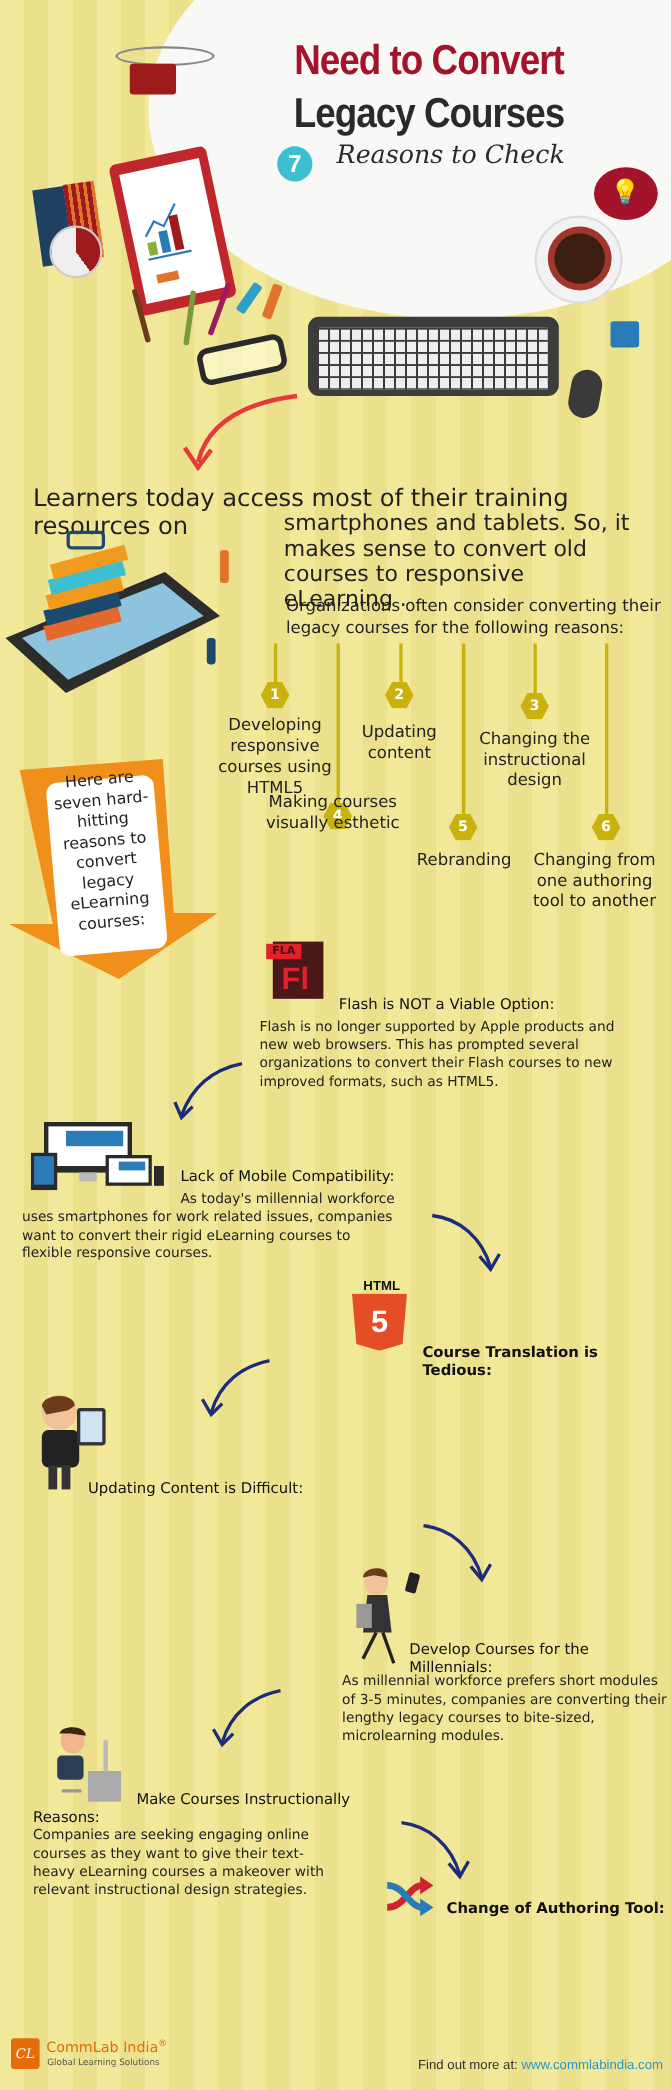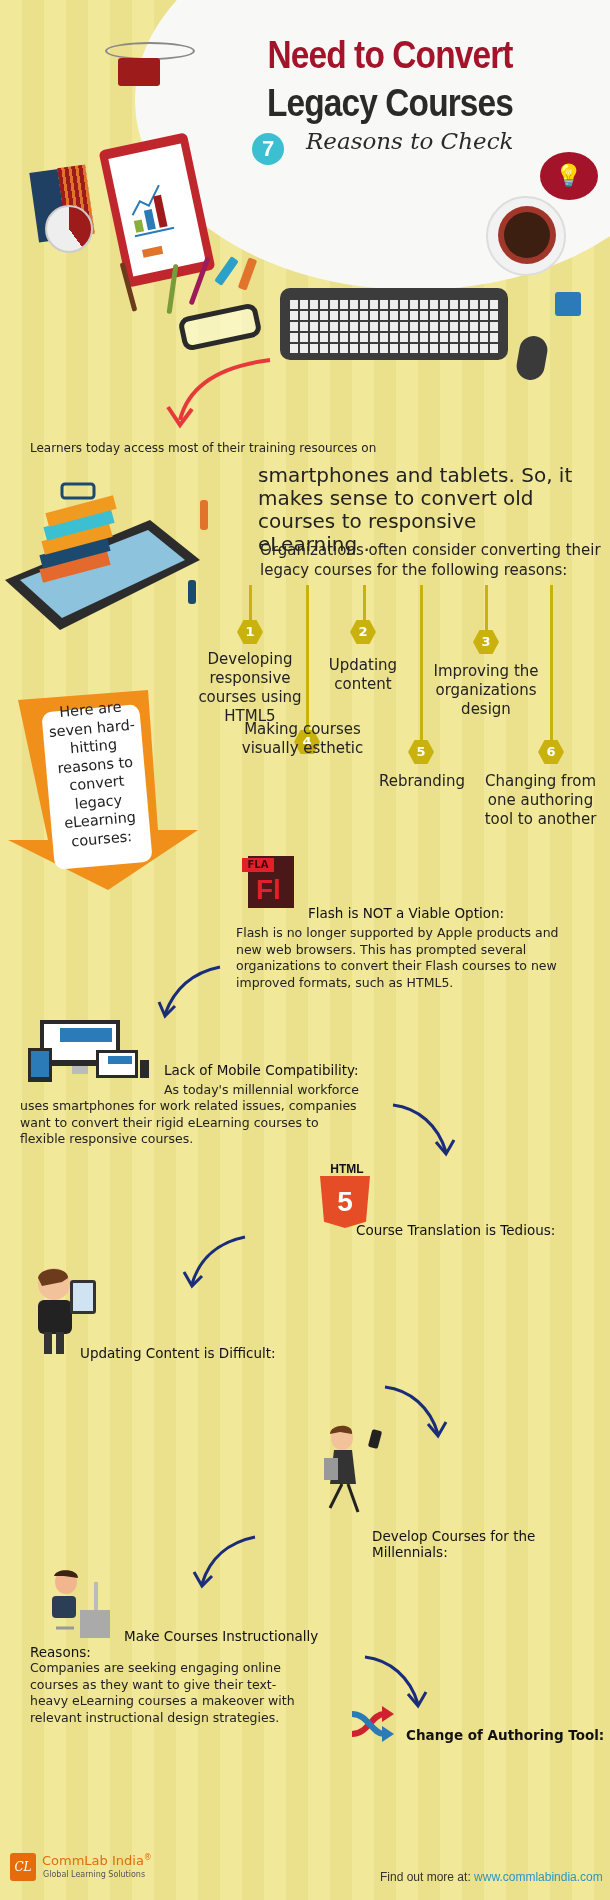--- a/index.html
+++ b/index.html
@@ -33,21 +33,21 @@
     background-size: 10px 11px; background-color: #eee; }
   .glasses { left: 180px; top: 310px; width: 80px; height: 34px; border: 5px solid #2a2a2a; border-radius: 10px; transform: rotate(-12deg); background: rgba(255,255,220,0.6); }
   .coffee-saucer { left: 486px; top: 196px; width: 80px; height: 80px; border-radius: 50%; background: #f2f2f2; border: 2px solid #ddd; }
   .coffee-cup { left: 498px; top: 206px; width: 58px; height: 58px; border-radius: 50%; background: #a1362a; }
   .coffee-liquid { left: 504px; top: 212px; width: 46px; height: 46px; border-radius: 50%; background: #3d1f12; }
   .bulb-bubble { left: 540px; top: 152px; width: 58px; height: 48px; border-radius: 50%; background: #a3142a; color: #fff; text-align: center; line-height: 48px; font-size: 22px; }
   .mouse { left: 518px; top: 336px; width: 28px; height: 44px; border-radius: 14px; background: #3a3a3a; transform: rotate(10deg); }
   .usb { left: 555px; top: 292px; width: 26px; height: 24px; background: #2b7bb9; border-radius: 3px; }
   .red-arrow { left: 150px; top: 355px; width: 140px; height: 80px; }
 
-  .intro-line1 { left: 30px; top: 441px; font-size: 12px; color: #222; }
+  .intro-line1 { left: 30px; top: 441px; font-size: 22px; color: #222; }
   .intro-rest { left: 246px; top: 464px; width: 320px; font-size: 20px; line-height: 23px; color: #222; margin-left: 12px; }
   .orgs-text { left: 260px; top: 540px; width: 360px; font-size: 15px; line-height: 20px; color: #222; }
 
   .phone-illus { left: 0px; top: 480px; width: 200px; height: 150px; }
 
   .reason-line { position: absolute; width: 3px; background: #c9b20e; }
   .hex { position: absolute; width: 26px; height: 24px; background: #c9b20e; color: #fff; font-weight: bold; font-size: 13px; text-align: center; line-height: 24px;
     clip-path: polygon(25% 0, 75% 0, 100% 50%, 75% 100%, 25% 100%, 0 50%); }
   .reason-label { position: absolute; text-align: center; font-size: 15px; line-height: 19px; color: #222; }
 
@@ -144,21 +144,21 @@
   <div class="reason-line" style="left:485px;top:585px;height:58px;"></div>
   <div class="reason-line" style="left:550px;top:585px;height:160px;"></div>
 
   <div class="hex" style="left:237px;top:620px;">1</div>
   <div class="reason-label" style="left:195px;top:650px;width:110px;">Developing responsive courses using HTML5</div>
 
   <div class="hex" style="left:350px;top:620px;">2</div>
   <div class="reason-label" style="left:318px;top:656px;width:90px;">Updating content</div>
 
   <div class="hex" style="left:473px;top:630px;">3</div>
-  <div class="reason-label" style="left:430px;top:662px;width:112px;">Improving the organizations design</div>
+  <div class="reason-label" style="left:430px;top:662px;width:112px;">Changing the instructional design</div>
 
   <div class="hex" style="left:294px;top:730px;">4</div>
   <div class="reason-label" style="left:240px;top:720px;width:125px;">Making courses visually esthetic</div>
 
   <div class="hex" style="left:408px;top:740px;">5</div>
   <div class="reason-label" style="left:372px;top:772px;width:100px;">Rebranding</div>
 
   <div class="hex" style="left:538px;top:740px;">6</div>
   <div class="reason-label" style="left:478px;top:772px;width:125px;">Changing from one authoring tool to another</div>
 
@@ -193,21 +193,21 @@
   <div class="sec-title" style="left:164px;top:1062px;">Lack of Mobile Compatibility:</div>
   <div class="sec-body" style="left:164px;top:1082px;width:200px;">As today's millennial workforce</div>
   <div class="sec-body" style="left:20px;top:1098px;width:345px;">uses smartphones for work related issues,  companies want to convert their rigid eLearning courses to flexible responsive courses.</div>
   <svg class="blue-arrow" style="left:388px;top:1100px;" width="70" height="60" viewBox="0 0 70 60">
     <path d="M5 5 C 30 8, 50 25, 58 52" fill="none" stroke="#1a2c7a" stroke-width="3"></path>
     <polyline points="48,42 58,54 66,40" fill="none" stroke="#1a2c7a" stroke-width="3"></polyline>
   </svg>
 
   <div class="abs html5-label">HTML</div>
   <div class="abs html5-shield">5</div>
-  <div class="sec-title" style="left:356px;top:1222px;">Course Translation is Tedious:</div>
+  <div class="sec-title" style="left:384px;top:1222px;font-weight:bold;">Course Translation is Tedious:</div>
   <svg class="blue-arrow" style="left:180px;top:1232px;" width="70" height="60" viewBox="0 0 70 60">
     <path d="M65 5 C 40 10, 20 25, 12 52" fill="none" stroke="#1a2c7a" stroke-width="3"></path>
     <polyline points="4,40 12,54 22,44" fill="none" stroke="#1a2c7a" stroke-width="3"></polyline>
   </svg>
 
   <svg class="person" style="left:32px;top:1266px;" width="70" height="92" viewBox="0 0 70 92">
     <ellipse cx="22" cy="18" rx="16" ry="16" fill="#f2c29a"></ellipse>
     <path d="M6 12 C 8 0, 36 0, 36 12 L 30 16 L 10 20 Z" fill="#6b3b1b"></path>
     <rect x="6" y="34" width="34" height="34" rx="6" fill="#222"></rect>
     <rect x="12" y="66" width="8" height="22" fill="#333"></rect>
@@ -223,21 +223,22 @@
 
   <svg class="person" style="left:322px;top:1424px;" width="70" height="92" viewBox="0 0 70 92">
     <ellipse cx="20" cy="14" rx="11" ry="12" fill="#f2c29a"></ellipse>
     <path d="M8 10 C 8 0, 32 -2, 30 10 L 18 8 Z" fill="#6b3b1b"></path>
     <path d="M12 26 L 30 26 L 34 60 L 8 60 Z" fill="#333"></path>
     <rect x="2" y="34" width="14" height="22" fill="#999"></rect>
     <line x1="20" y1="60" x2="8" y2="84" stroke="#222" stroke-width="3"></line>
     <line x1="26" y1="60" x2="36" y2="88" stroke="#222" stroke-width="3"></line>
     <rect x="48" y="6" width="10" height="18" rx="2" fill="#222" transform="rotate(15 53 15)"></rect>
   </svg>
-  <div class="sec-title" style="left:372px;top:1492px;margin-top:36px;">Develop Courses for the Millennials:</div>
+  <div class="sec-title" style="left:372px;top:1492px;">Develop Courses for the Millennials:</div>
+  <div class="sec-body" style="left:311px;top:1520px;width:295px;">As millennial workforce prefers short modules of 3-5 minutes,  companies are converting their lengthy legacy courses to bite-sized, microlearning modules.</div>
   <svg class="blue-arrow" style="left:190px;top:1532px;" width="70" height="60" viewBox="0 0 70 60">
     <path d="M65 5 C 40 10, 20 25, 12 52" fill="none" stroke="#1a2c7a" stroke-width="3"></path>
     <polyline points="4,40 12,54 22,44" fill="none" stroke="#1a2c7a" stroke-width="3"></polyline>
   </svg>
 
   <svg class="person" style="left:44px;top:1570px;" width="68" height="68" viewBox="0 0 68 68">
     <ellipse cx="22" cy="12" rx="11" ry="12" fill="#f2b68e"></ellipse>
     <path d="M10 6 C 12 -2, 34 -2, 34 8 L 20 6 Z" fill="#3b2512"></path>
     <rect x="8" y="26" width="24" height="22" rx="4" fill="#2c3e55"></rect>
     <rect x="36" y="40" width="30" height="28" fill="#aaa"></rect>

